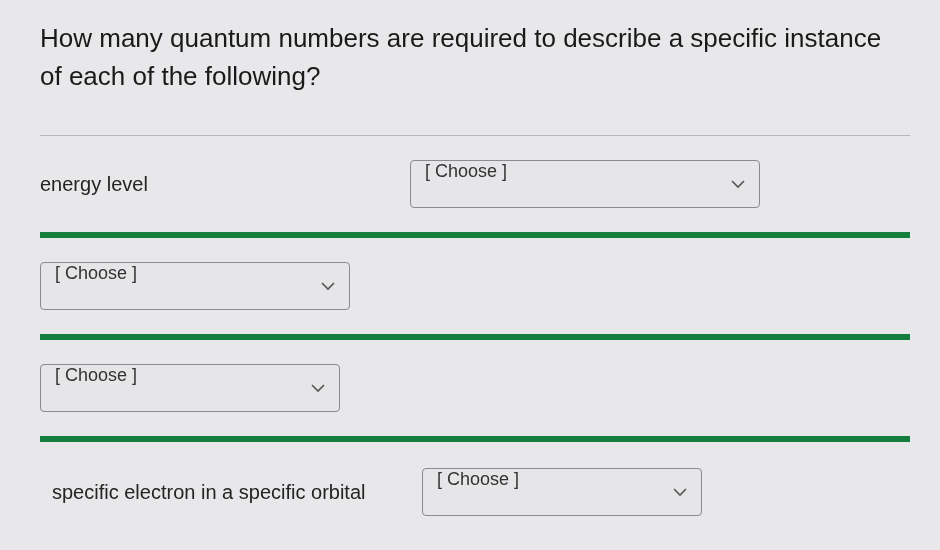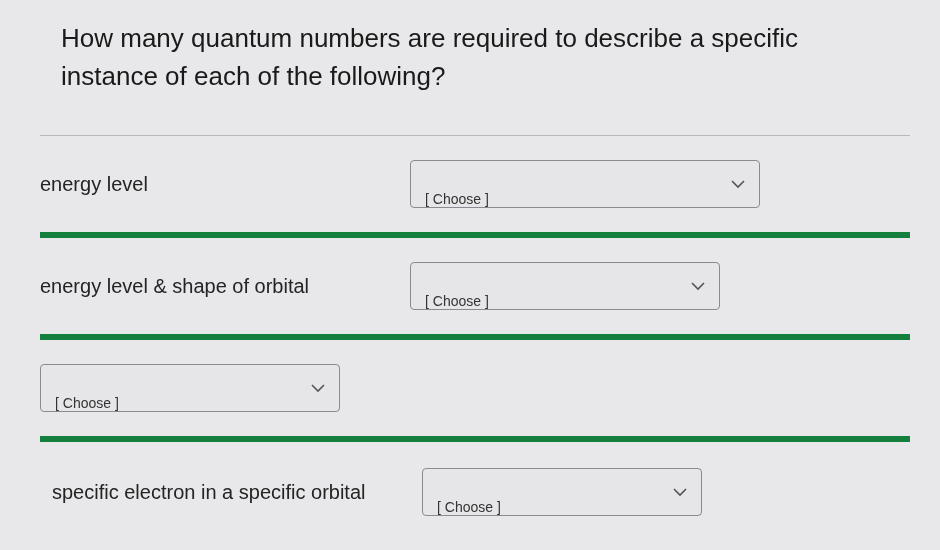--- a/index.html
+++ b/index.html
@@ -16,21 +16,20 @@
       padding: 20px 30px 0 40px;
       color: #2c2c2c;
     }
     .question-title {
       font-size: 26px;
       font-weight: 400;
       line-height: 1.45;
       color: #1a1a1a;
       margin-bottom: 40px;
       padding-right: 8px;
-      margin-left: 21px;
     }
     .rows-container {
       border-top: 1px solid #b8b8bc;
     }
     .match-row {
       display: flex;
       align-items: center;
       padding: 24px 0;
       border-bottom: 6px solid #15803d;
       min-height: 100px;
@@ -53,22 +52,22 @@
       flex-shrink: 0;
     }
     .select-box {
       width: 100%;
       height: 48px;
       border: 1px solid #8a8a90;
       border-radius: 4px;
       background: #e6e6e8;
       padding: 0 40px 0 14px;
       display: flex;
-      align-items: flex-end;
-      font-size: 14px;
+      align-items: flex-start;
+      font-size: 18px;
       color: #333;
       cursor: pointer;
       position: relative;
     }
     .select-box .chevron {
       position: absolute;
       right: 14px;
       top: 50%;
       transform: translateY(-50%);
     }
@@ -98,21 +97,20 @@
         <span class="chevron">
           <svg viewBox="0 0 14 10">
               <path d="M1 2 L7 8 L13 2" fill="none" stroke="#555" stroke-width="1.6"></path>
             </svg>
         </span>
       </div>
     </div>
   </div>
 
   <div class="match-row row-1">
-    <div class="prompt-label">energy level &amp; shape of orbital</div>
     <div class="select-wrap">
       <div class="select-box">
         <span>[ Choose ]</span>
         <span class="chevron">
           <svg viewBox="0 0 14 10">
               <path d="M1 2 L7 8 L13 2" fill="none" stroke="#555" stroke-width="1.6"></path>
             </svg>
         </span>
       </div>
     </div>

